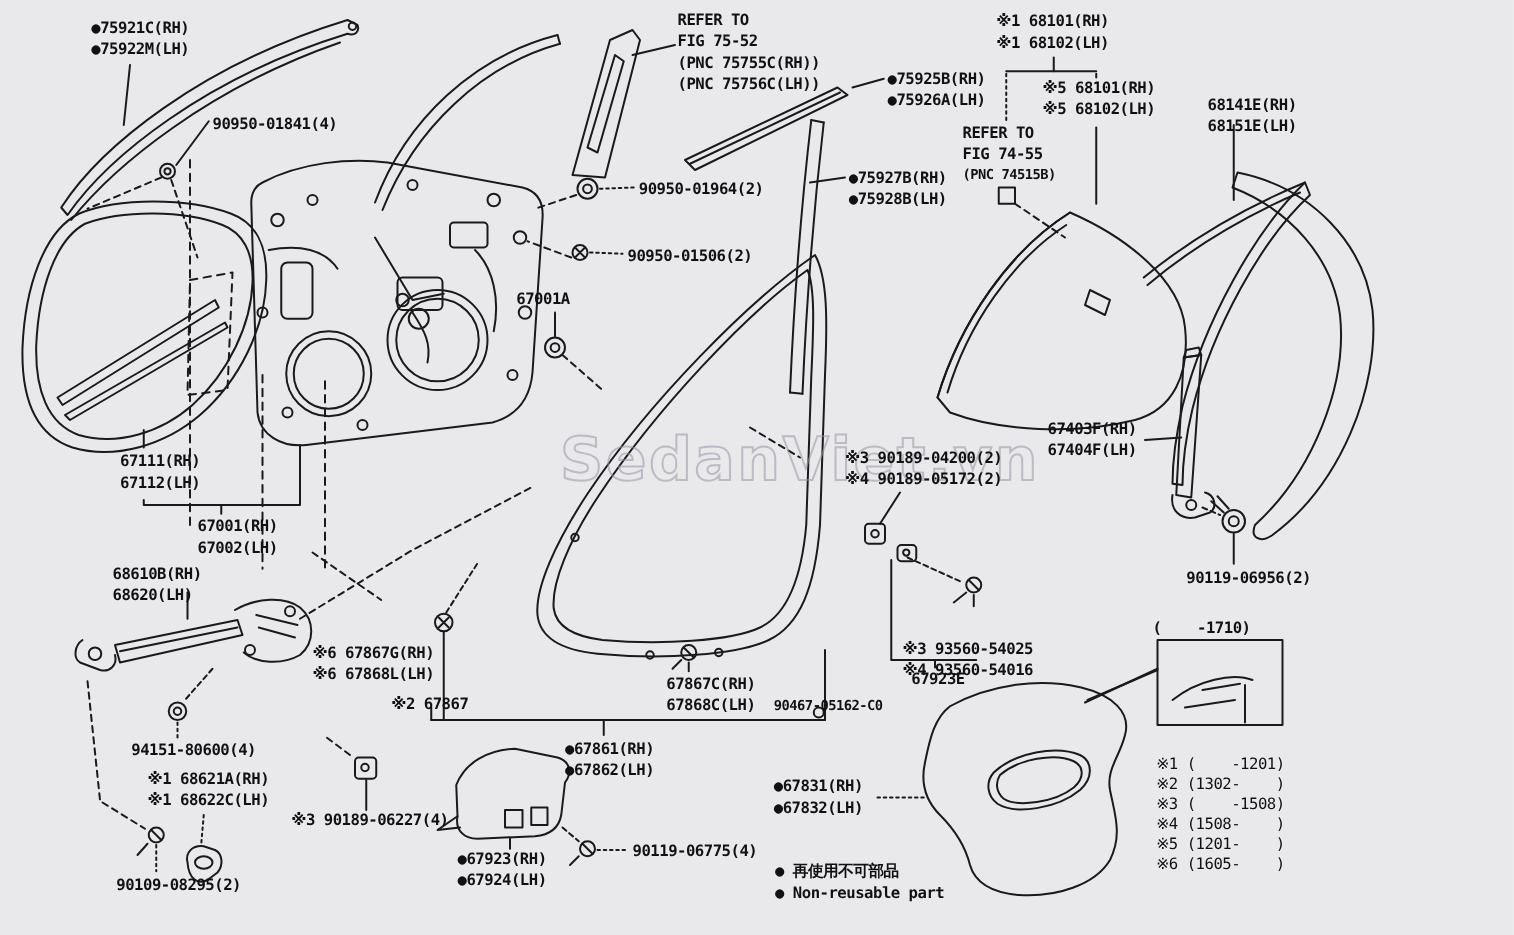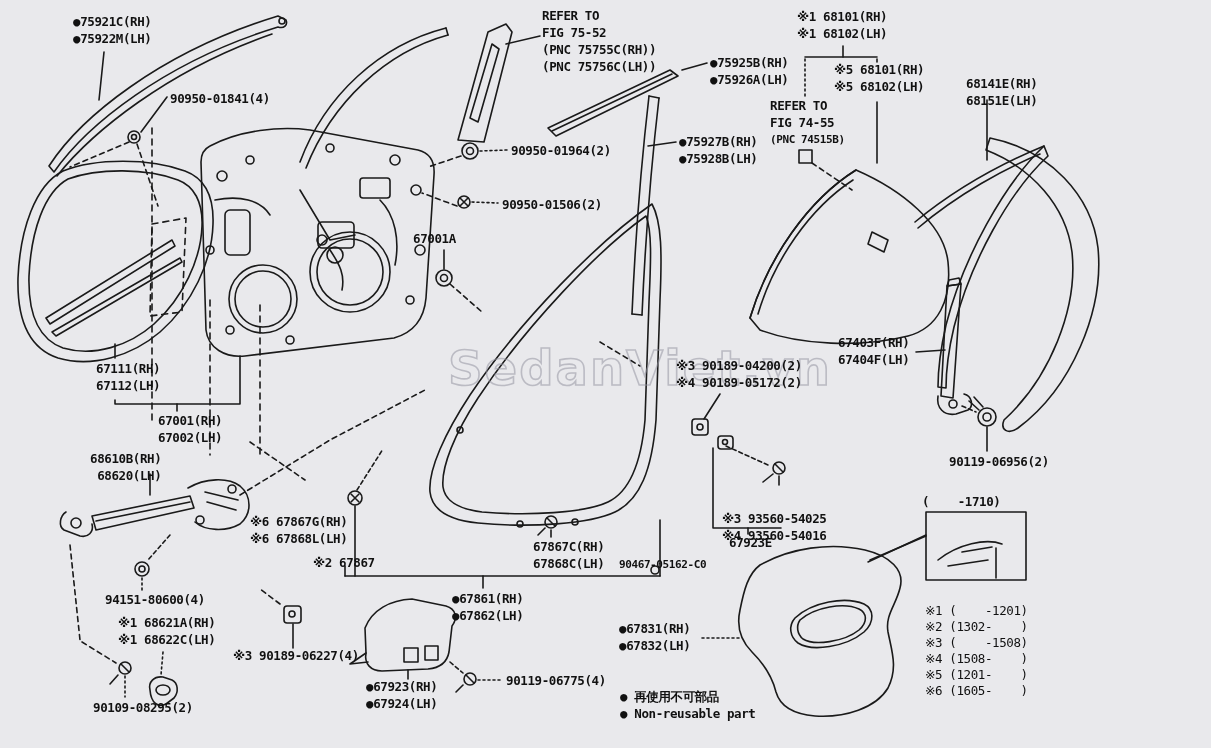--- a/index.html
+++ b/index.html
@@ -311,21 +311,21 @@
       <div class="lbl" style="left: 797px; top: 8px;"><div>※1 68101(RH)</div><div>※1 68102(LH)</div></div>
       <div class="lbl" style="left: 834px; top: 61px;"><div>※5 68101(RH)</div><div>※5 68102(LH)</div></div>
       <div class="lbl" style="left: 966px; top: 75px;"><div>68141E(RH)</div><div>68151E(LH)</div></div>
       <div class="lbl" style="left: 770px; top: 97px;"><div>REFER TO</div><div>FIG 74-55</div><div class="small-line">(PNC 74515B)</div></div>
       <div class="lbl" style="left: 679px; top: 133px;"><div>●75927B(RH)</div><div>●75928B(LH)</div></div>
       <div class="lbl" style="left: 511px; top: 142px;"><div>90950-01964(2)</div></div>
       <div class="lbl" style="left: 502px; top: 196px;"><div>90950-01506(2)</div></div>
       <div class="lbl" style="left: 413px; top: 230px; text-align: center;"><div>67001A</div></div>
       <div class="lbl" style="left: 96px; top: 360px;"><div>67111(RH)</div><div>67112(LH)</div></div>
       <div class="lbl" style="left: 158px; top: 412px; text-align: center;"><div>67001(RH)</div><div>67002(LH)</div></div>
-      <div class="lbl" style="left: 90px; top: 450px; text-align: right;"><div>68610B(RH)</div><div>68620(LH)</div></div>
+      <div class="lbl" style="left: 90px; top: 450px;"><div>68610B(RH)</div><div>68620(LH)</div></div>
       <div class="lbl" style="left: 676px; top: 357px;"><div>※3 90189-04200(2)</div><div>※4 90189-05172(2)</div></div>
       <div class="lbl" style="left: 838px; top: 334px;"><div>67403F(RH)</div><div>67404F(LH)</div></div>
       <div class="lbl" style="left: 949px; top: 453px;"><div>90119-06956(2)</div></div>
       <div class="lbl" style="left: 722px; top: 486px; margin-top: 24px;"><div>※3 93560-54025</div><div>※4 93560-54016</div></div>
       <div class="lbl" style="left: 729px; top: 534px;"><div>67923E</div></div>
       <div class="lbl" style="left: 922px; top: 493px;"><div>(    -1710)</div></div>
       <div class="lbl" style="left: 250px; top: 513px;"><div>※6 67867G(RH)</div><div>※6 67868L(LH)</div></div>
       <div class="lbl" style="left: 313px; top: 554px;"><div>※2 67867</div></div>
       <div class="lbl" style="left: 533px; top: 538px;"><div>67867C(RH)</div><div>67868C(LH)</div></div>
       <div class="lbl" style="left: 619px; top: 556px; font-size: 11px;"><div>90467-05162-C0</div></div>

